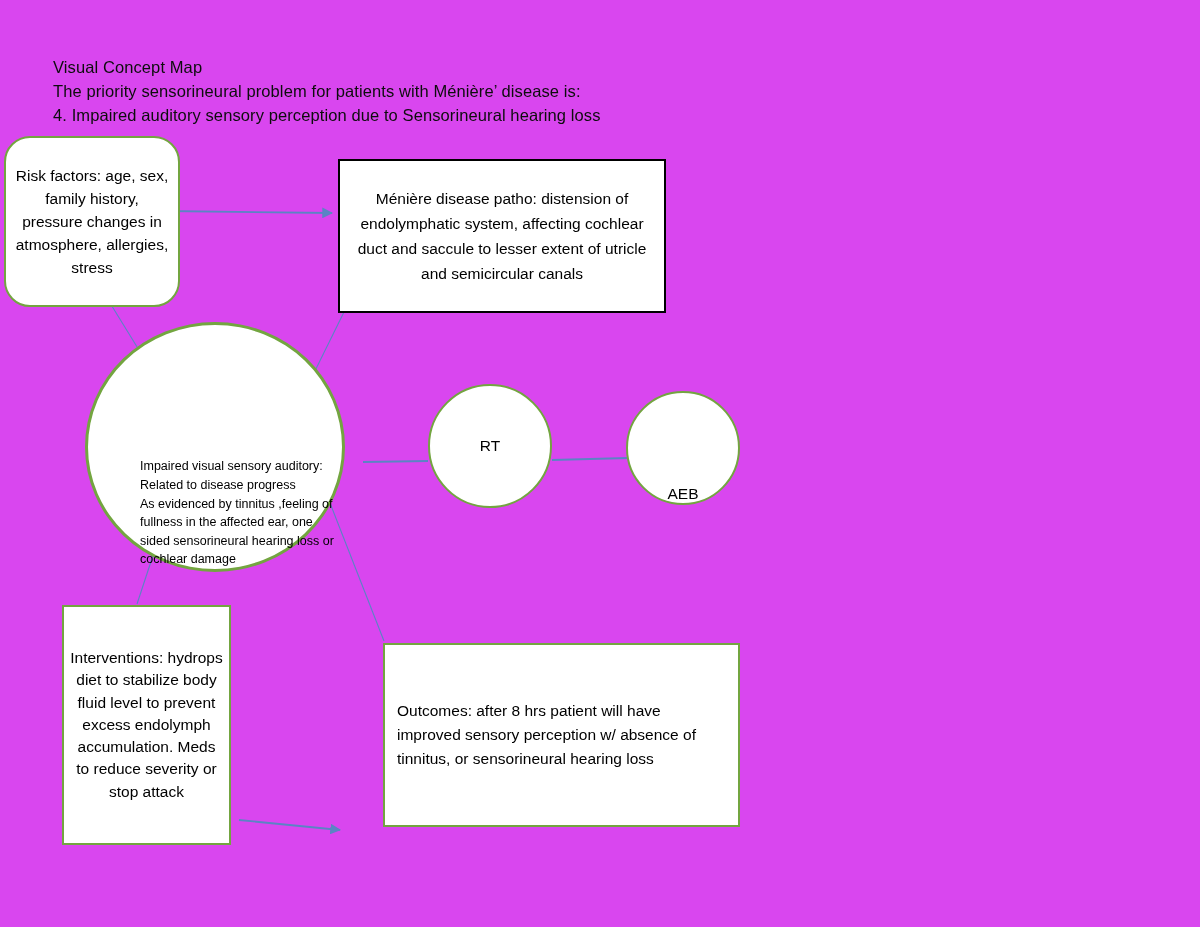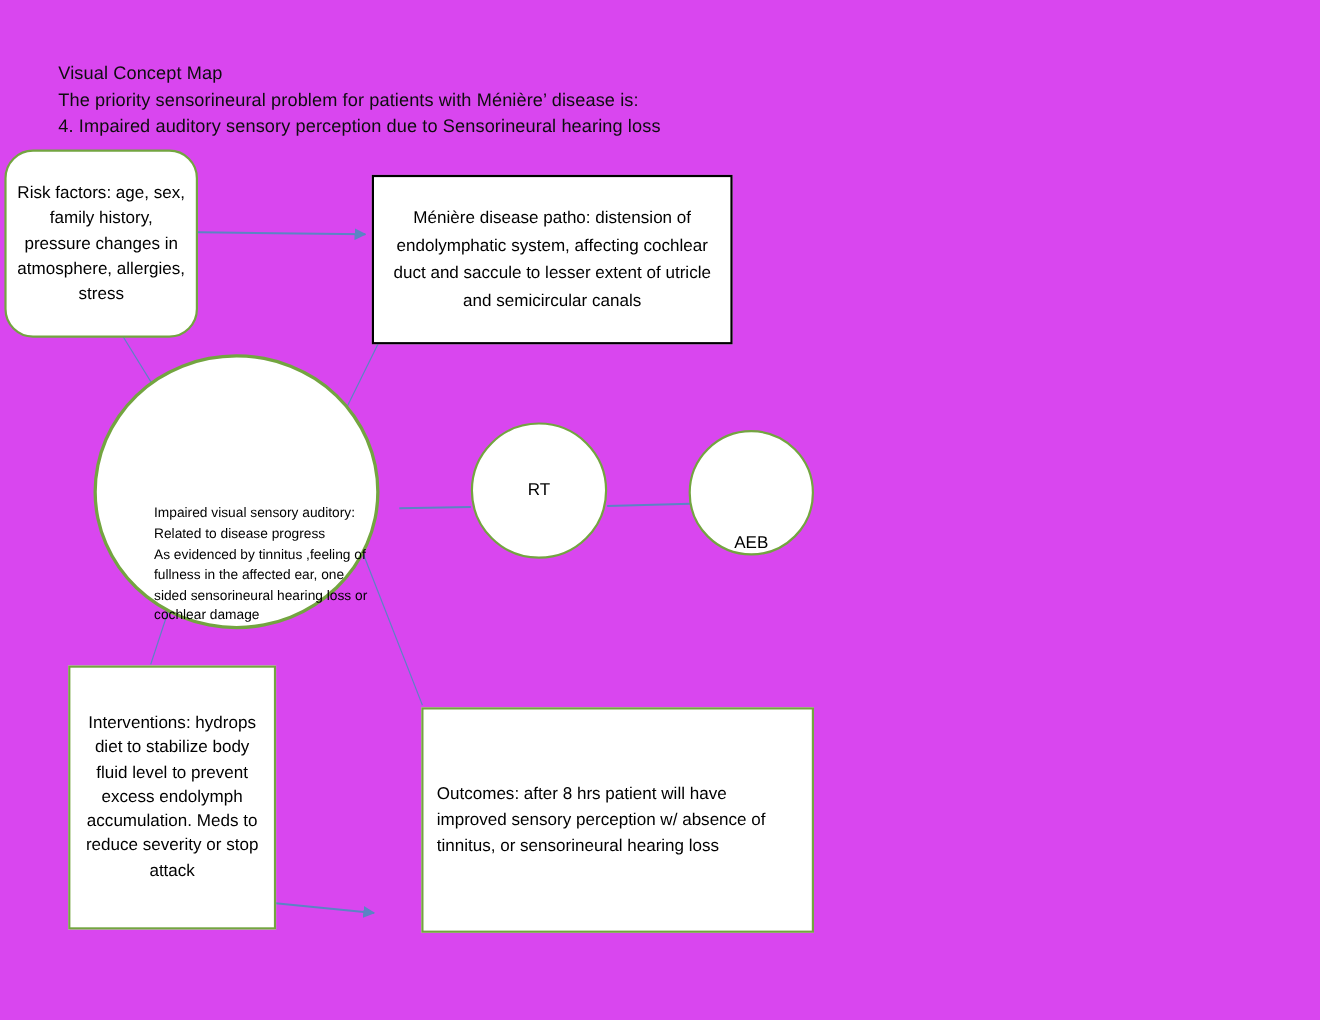--- a/index.html
+++ b/index.html
@@ -133,37 +133,37 @@
   #aeb-circle .node-text {
     font-size: 15.5px;
     text-align: center;
     padding-top: 40px;
   }
 
   
   #interventions-box {
     left: 62px;
     top: 605px;
-    width: 189px;
+    width: 169px;
     height: 240px;
     border: 2.5px solid #73A540;
   }
   #interventions-box .node-text {
     font-size: 15.5px;
     line-height: 22.3px;
     text-align: center;
     padding: 0 6px;
   }
 
   
   #outcomes-box {
     left: 383px;
     top: 643px;
     width: 357px;
-    height: 205px;
+    height: 184px;
     border: 2.5px solid #73A540;
   }
   #outcomes-box .node-text {
     font-size: 15.5px;
     line-height: 24px;
     text-align: left;
     padding: 0 12px;
   }
 </style>
 </head>

